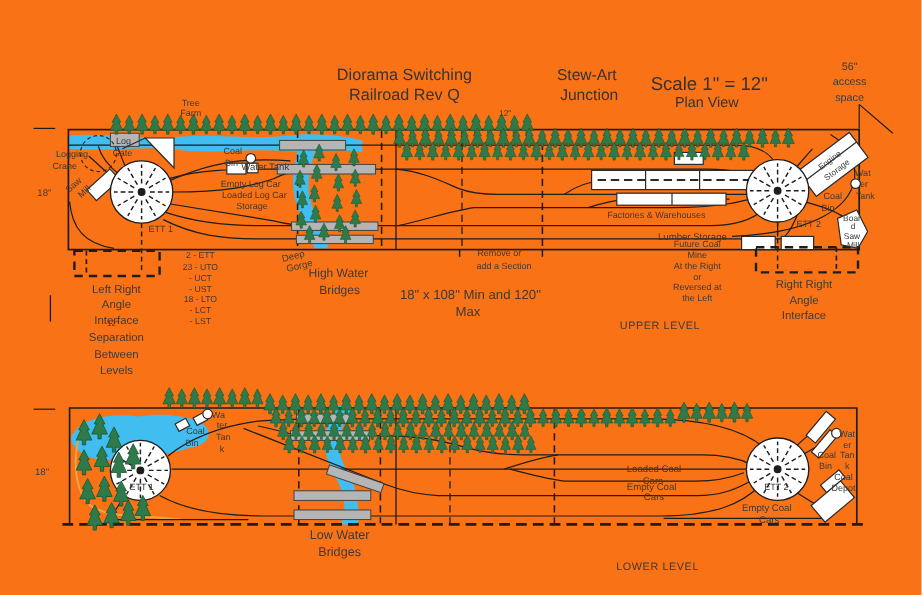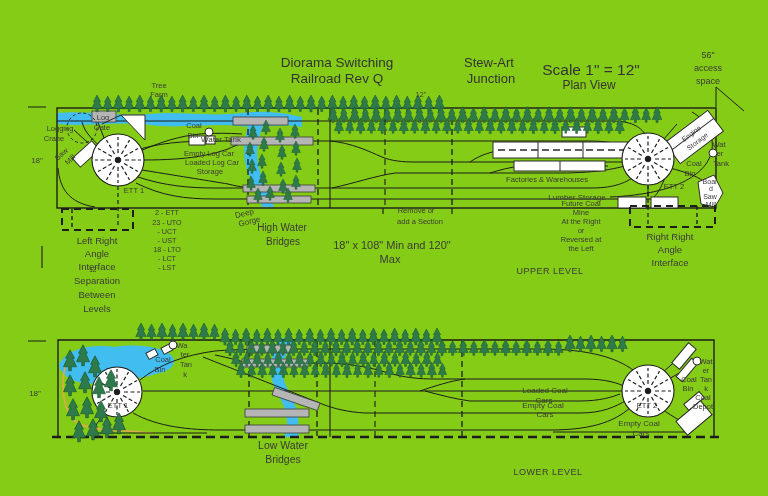--- a/index.html
+++ b/index.html
@@ -1,16 +1,16 @@
 <!DOCTYPE html>
 <html><head>
 <meta charset="utf-8">
 <style>
   html,body{margin:0;padding:0;background:#ffffff;}
-  .stage{position:relative;width:768px;height:496px;background:#84cc16;overflow:hidden;}
+  .stage{position:relative;width:768px;height:496px;background:#f97316;overflow:hidden;}
   svg{display:block;}
   text{font-family:"Liberation Sans","DejaVu Sans",sans-serif;fill:#3a3a3a;}
   .ttl{fill:#333333;}
 </style>
 </head>
 <body>
 
 <div class="stage">
 <svg width="768" height="496" viewBox="0 0 768 496">
   <defs>

